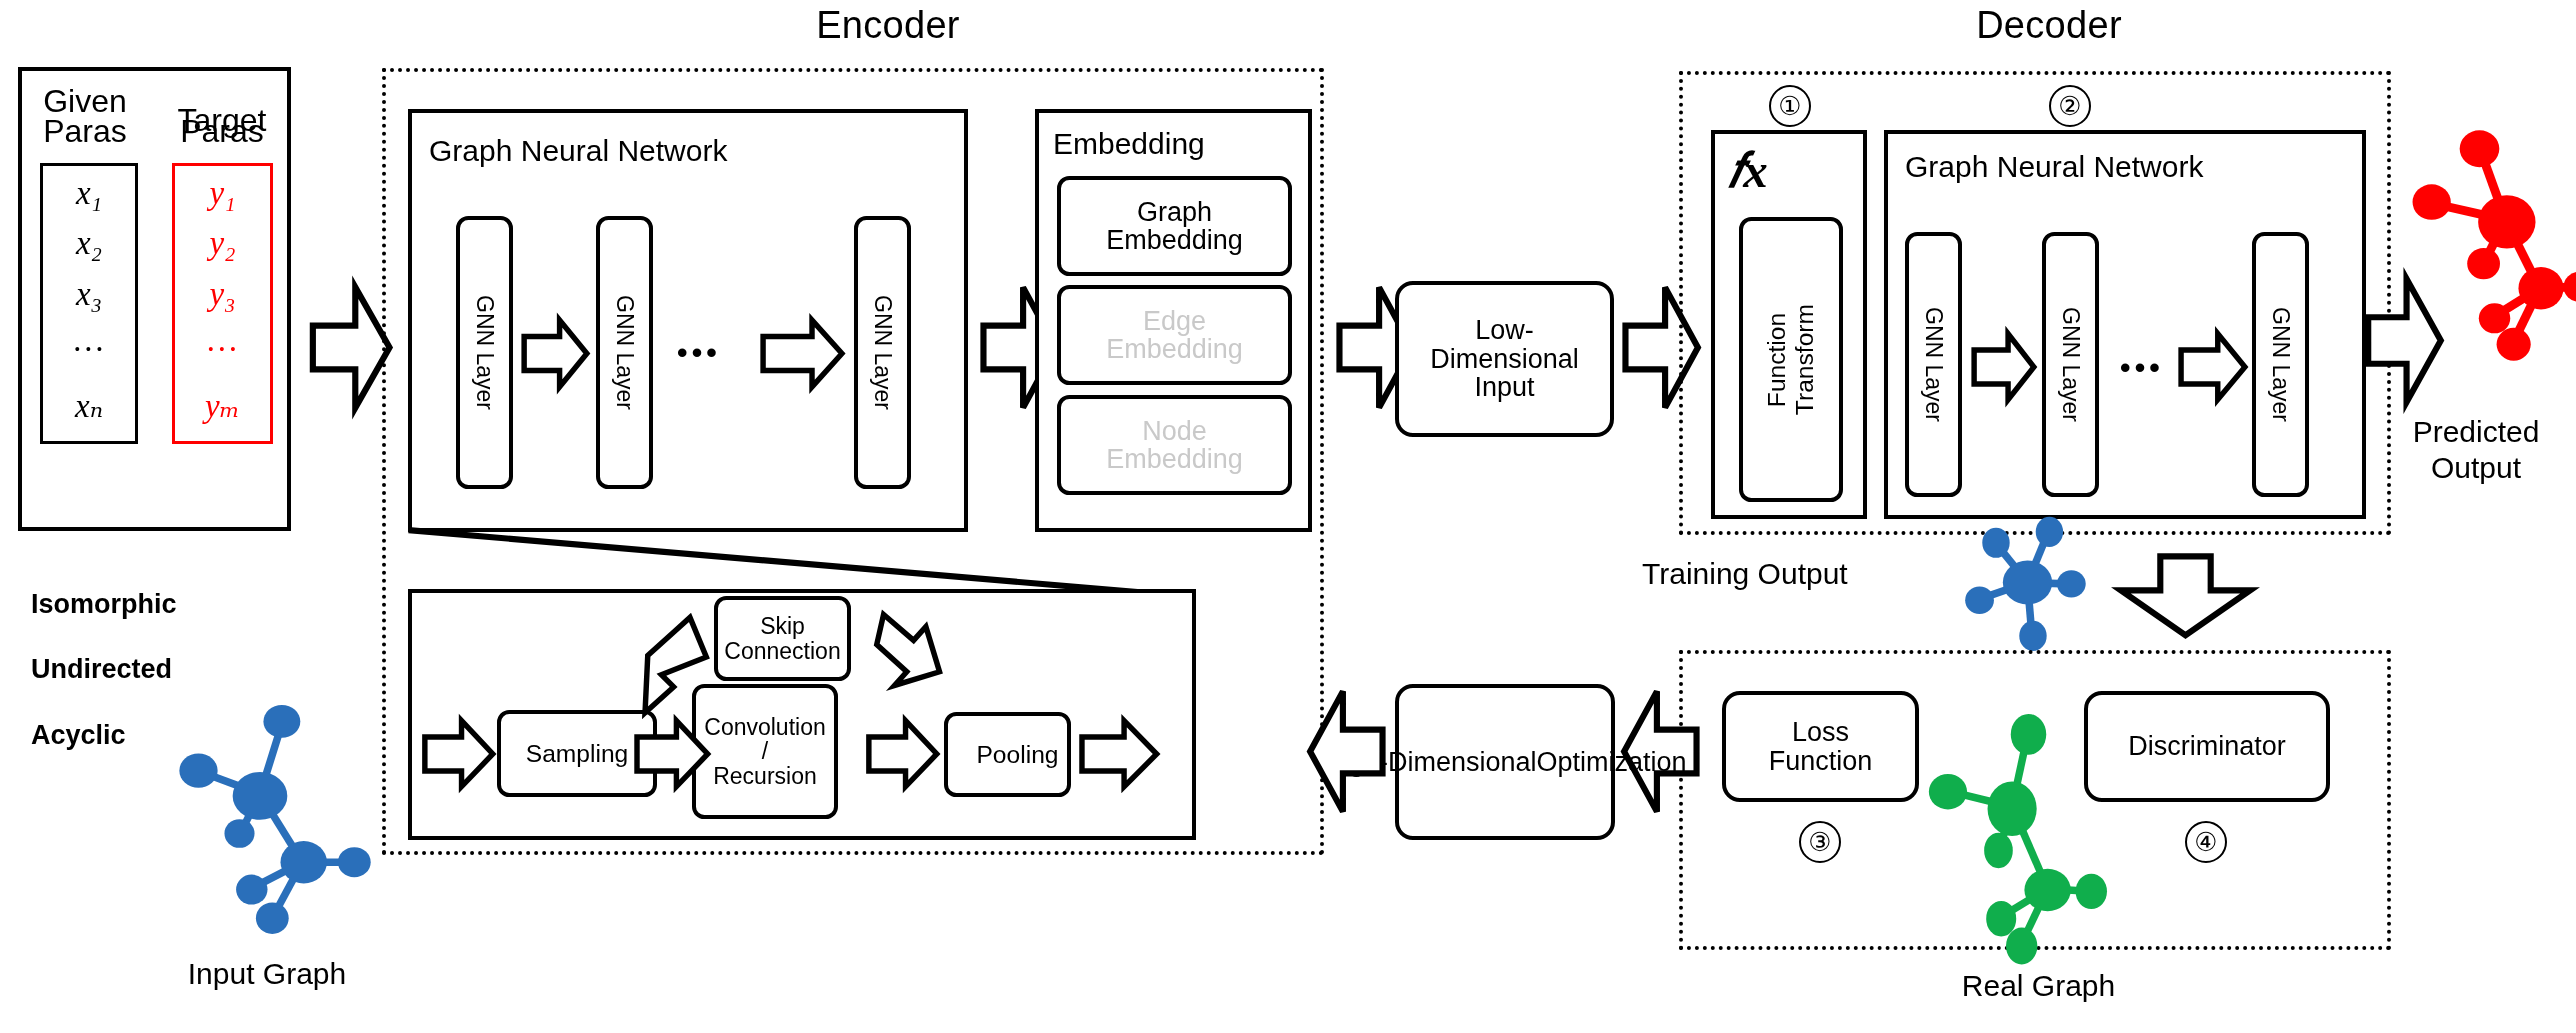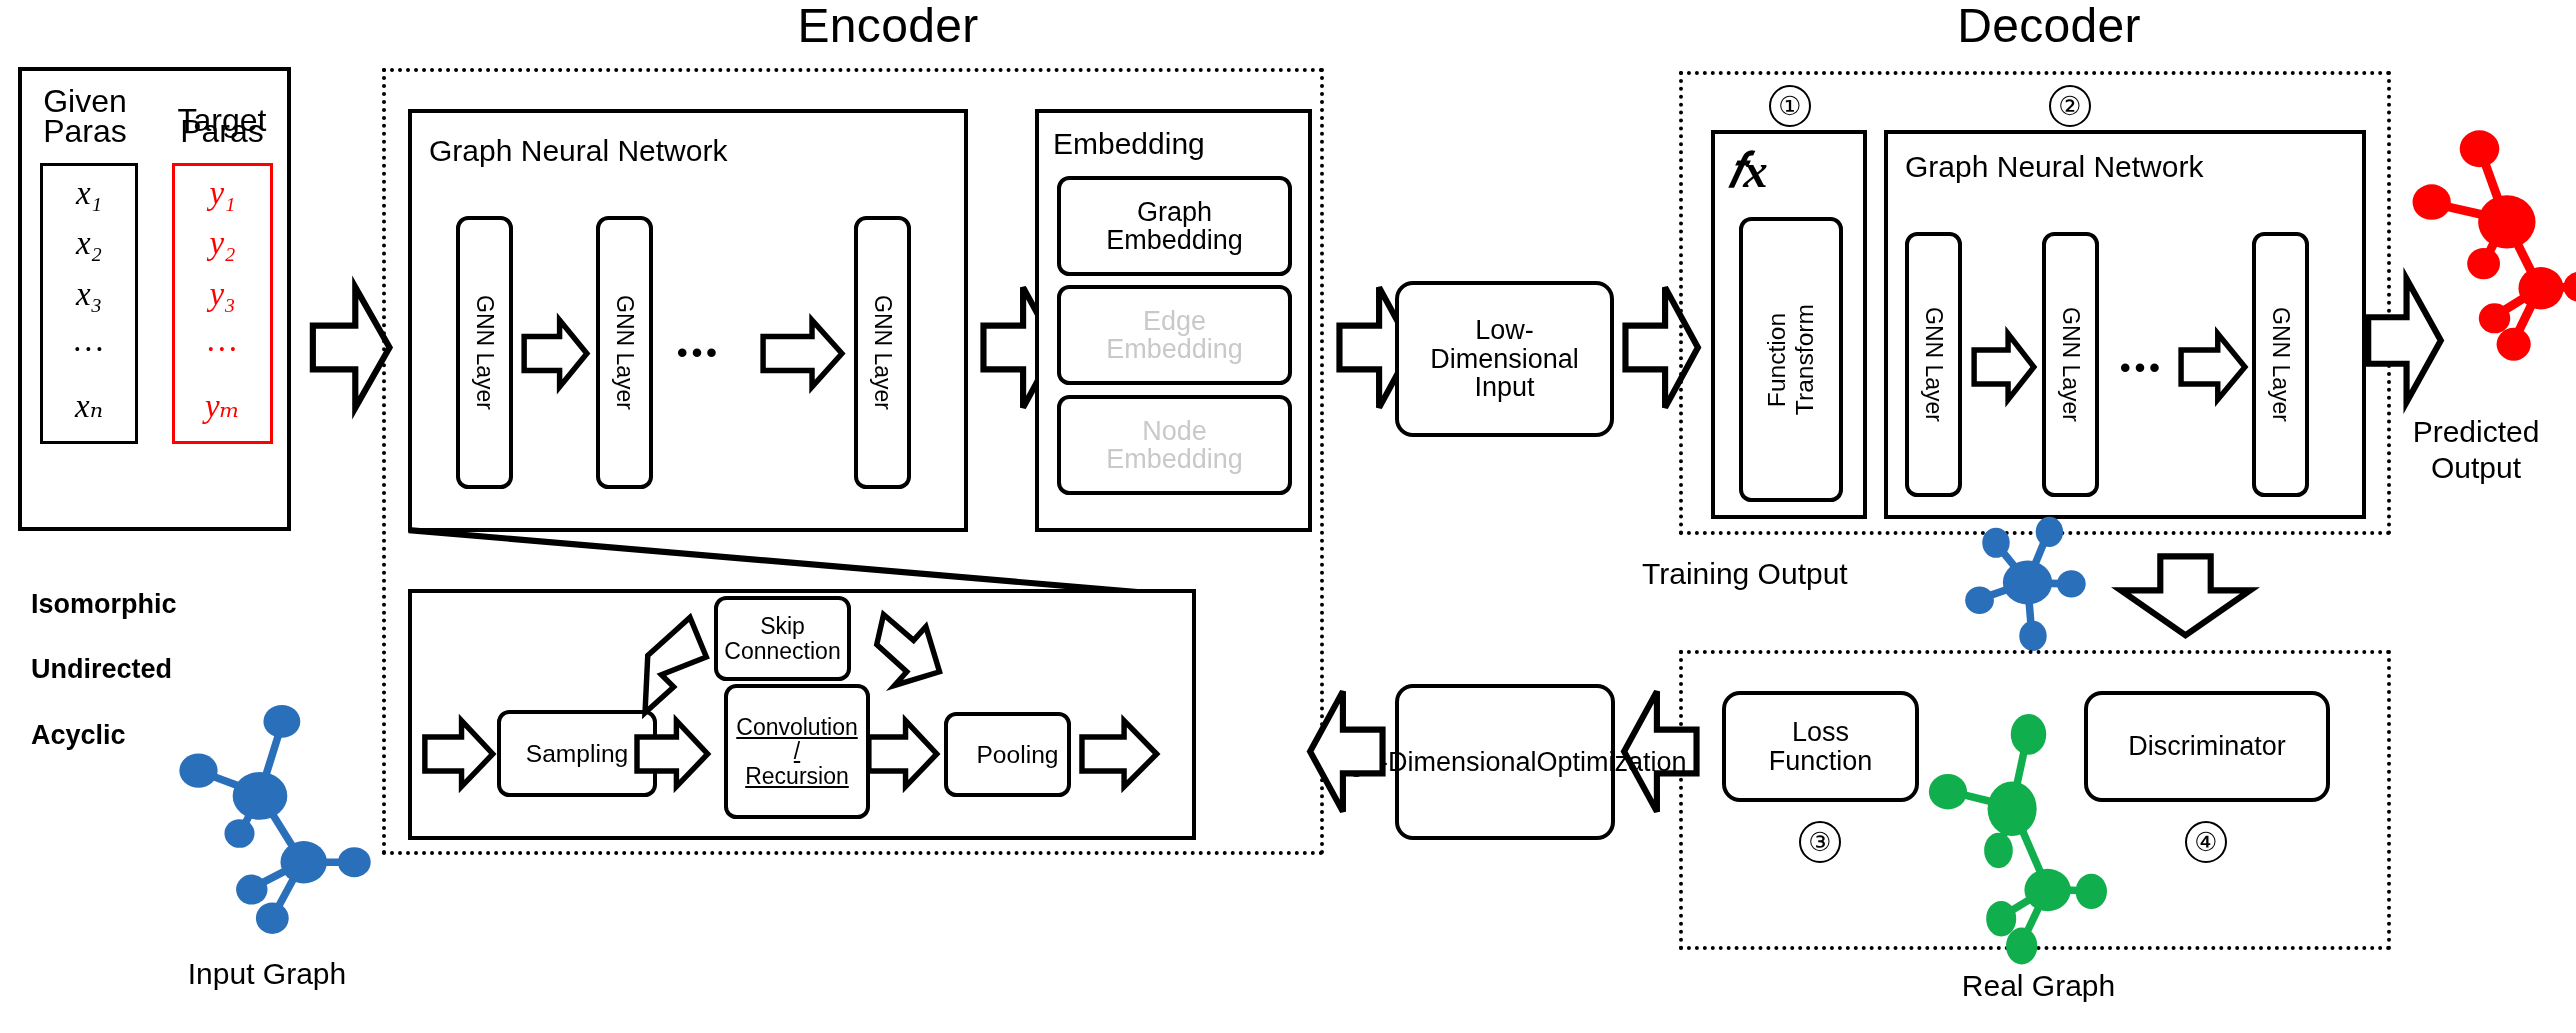--- a/index.html
+++ b/index.html
@@ -11,21 +11,21 @@
   
   .solid{border:4.1px solid #000;background:#fff;box-sizing:border-box;}
   .solid-thin{border:3.4px solid #000;background:#fff;box-sizing:border-box;}
   .rounded{border:4.8px solid #000;border-radius:18px;background:#fff;box-sizing:border-box;}
   .rounded-sm{border:4.1px solid #000;border-radius:12.3px;background:#fff;box-sizing:border-box;}
   .dotted{border:4.1px dotted #000;background:transparent;box-sizing:border-box;}
 
   .vtext{writing-mode:vertical-rl;text-orientation:mixed;}
   .vtext180{writing-mode:vertical-rl;text-orientation:mixed;transform:rotate(180deg);}
 
-  .title{font-size:48px;letter-spacing:0.3px;}
+  .title{font-size:38px;letter-spacing:0.3px;}
   .f44{font-size:30px;}
   .f40{font-size:27px;}
   .f38{font-size:32px;}
   .f36{font-size:24.6px;}
   .f34{font-size:23px;}
   .bold{font-weight:bold;}
   .gray{color:#c9c9c9;}
   .red{color:#ff0000;}
 
   .mathi{font-family:"Liberation Serif","DejaVu Serif",serif;font-style:italic;font-size:33px;}
@@ -145,21 +145,21 @@
 
 <div class="abs rounded-sm ctr" style="left:714px;top:596px;width:137px;height:85px;flex-direction:column;">
   <span class="f34">Skip</span>
   <span class="f34">Connection</span>
 </div>
 
 <div class="abs rounded-sm ctr" style="left:497px;top:710px;width:160px;height:87px;">
   <span class="f36">Sampling</span>
 </div>
 
-<div class="abs rounded-sm ctr" style="left:724px;top:684px;width:146px;height:135px;flex-direction:column;text-decoration:underline;">
+<div class="abs rounded-sm ctr" style="left:692px;top:684px;width:146px;height:135px;flex-direction:column;">
   <span class="f34">Convolution</span>
   <span class="f34">/</span>
   <span class="f34">Recursion</span>
 </div>
 
 <div class="abs rounded-sm ctr" style="left:944px;top:712px;width:127px;height:85px;padding-left:20px;">
   <span class="f36">Pooling</span>
 </div>
 
 <svg class="abs" style="left:422px;top:718px;" width="75" height="72" viewBox="0 0 110 106">

